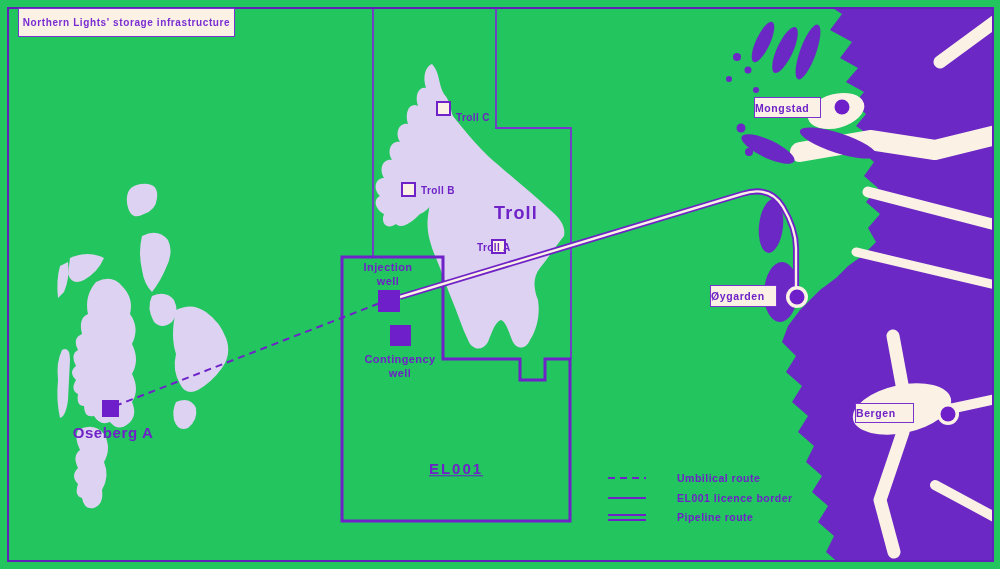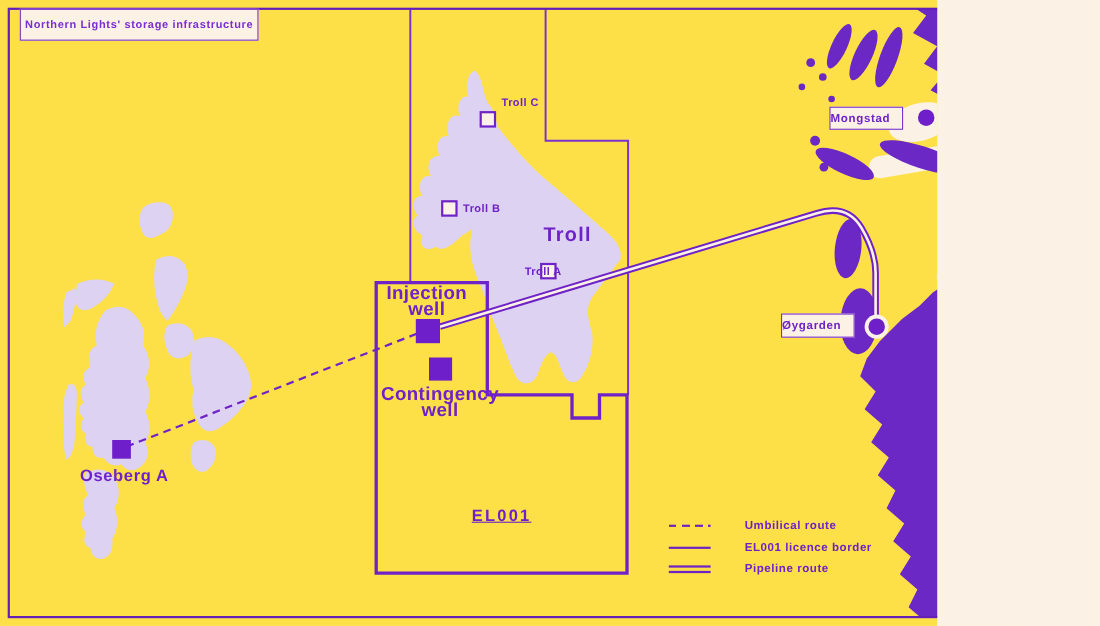--- a/index.html
+++ b/index.html
@@ -1,37 +1,37 @@
 <!DOCTYPE html>
 <html><head>
 <meta charset="utf-8">
 <style>
   html,body{margin:0;padding:0;background:#fbf2e5;}
   .stage{
-    position:relative;width:852px;height:569px;overflow:hidden;
-    background:#fde047;font-family:"Liberation Sans",sans-serif;
+    position:relative;width:1000px;height:569px;overflow:hidden;
+    background:#22c55e;font-family:"Liberation Sans",sans-serif;
   }
   svg.base{position:absolute;left:0;top:0;}
   .lbl{
     position:absolute;color:#6e22c7;font-weight:bold;white-space:nowrap;
     letter-spacing:0.4px;line-height:1.3;
   }
   .title-box{
     position:absolute;left:18px;top:8px;width:215px;height:27px;
     background:#fbf2e5;border:1.5px solid #7a33cf;
     display:flex;align-items:center;justify-content:center;
     color:#7a2dd2;font-size:10px;font-weight:bold;letter-spacing:0.6px;white-space:nowrap;
   }
   .platform-lbl{font-size:10px;}
-  .troll-c-lbl{left:456px;top:87px;}
+  .troll-c-lbl{left:456px;top:111px;}
   .troll-b-lbl{left:421px;top:184px;text-align:right;}
   .troll-a-lbl{left:449px;top:241px;margin-left:28px;}
   .troll-field-lbl{left:516px;top:214px;transform:translate(-50%,-50%);font-size:18px;letter-spacing:1.2px;}
   .el001-lbl{left:456px;top:469px;transform:translate(-50%,-50%);font-size:15px;letter-spacing:2px;text-decoration:underline;}
-  .well-lbl{font-size:17px;text-align:center;transform:translateX(-50%);line-height:14px;}
+  .well-lbl{font-size:11px;text-align:center;transform:translateX(-50%);line-height:14px;}
   .injection-lbl{left:388px;top:260px;}
   .contingency-lbl{left:400px;top:352px;}
   .oseberg-lbl{left:113px;top:433px;transform:translate(-50%,-50%);font-size:15px;letter-spacing:0.6px;}
   .place-box{
     position:absolute;background:#fbf2e5;border:1.5px solid #7a33cf;
     display:flex;align-items:center;justify-content:flex-start;
     color:#6e22c7;font-size:10.5px;font-weight:bold;letter-spacing:0.6px;white-space:nowrap;
   }
   .mongstad-box{left:754px;top:97px;width:65px;height:19px;}
   .oygarden-box{left:710px;top:285px;width:65px;height:20px;}

